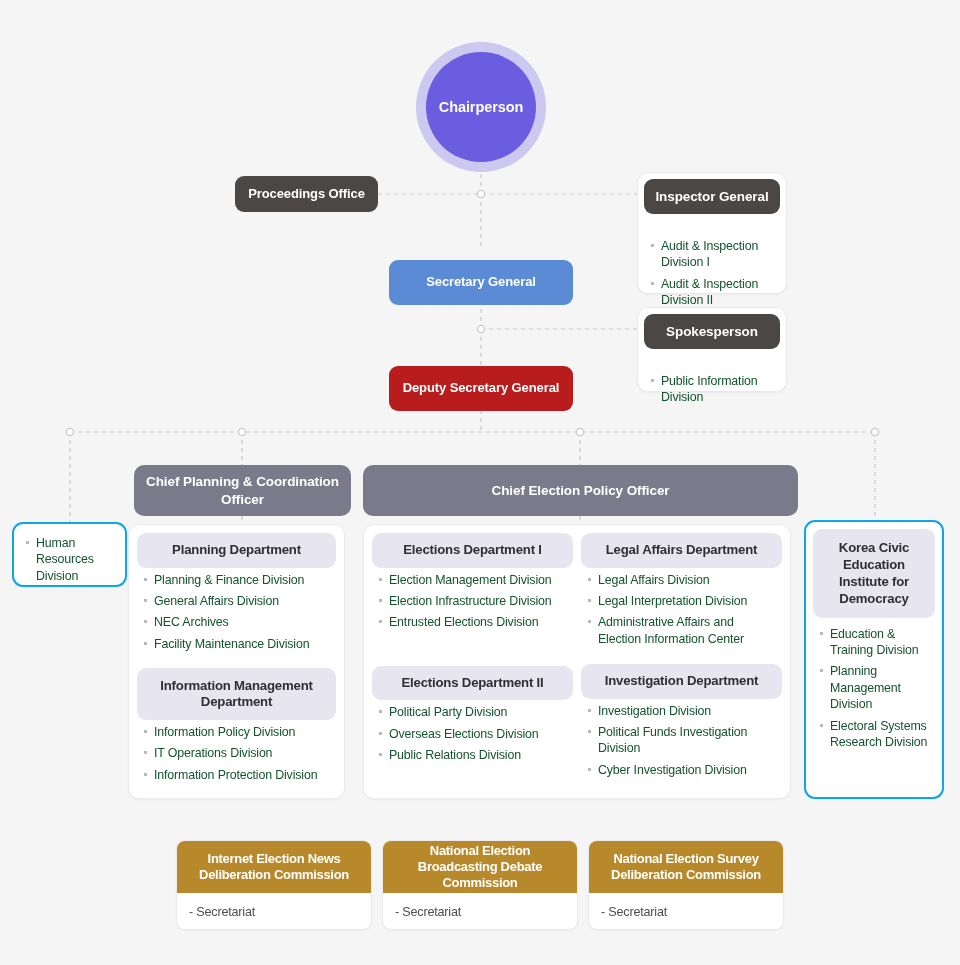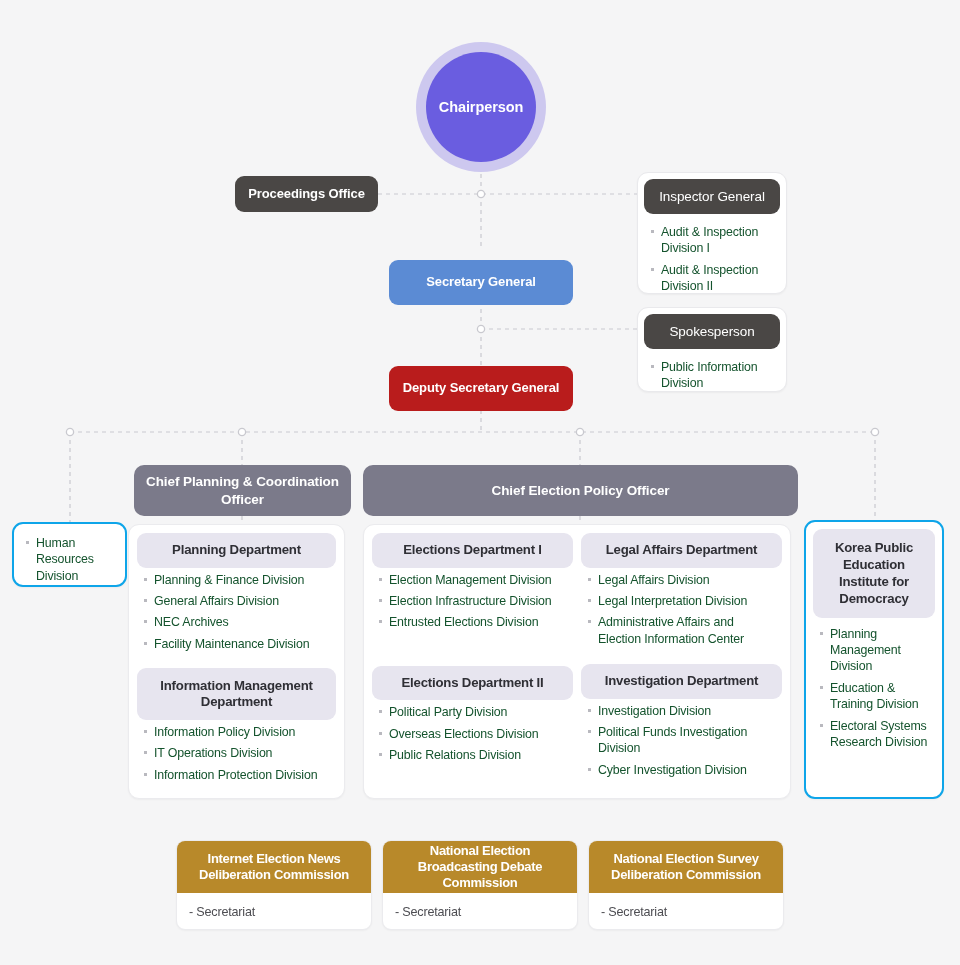--- a/index.html
+++ b/index.html
@@ -68,26 +68,26 @@
     box-sizing: border-box;
     background: #ffffff;
     border: 1px solid #e9e9ec;
     border-radius: 11px;
     box-shadow: 0 1px 2px rgba(0,0,0,0.045);
     padding: 6px;
   }
   .staff-head {
     box-sizing: border-box;
     height: 35px;
-    margin: 0 0 6px 0;
+    margin: 0 0 20px 0;
     border-radius: 9px;
     background: #4a4745;
     color: #fff;
     font-size: 13.5px;
-    font-weight: normal;
+    font-weight: bold;
     display: flex;
     align-items: center;
     justify-content: center;
     letter-spacing: -0.1px;
   }
 
   
   ul.divlist {
     list-style: none;
     margin: 0;
@@ -376,25 +376,25 @@
       <ul class="divlist">
         <li><span>Investigation Division</span></li>
         <li><span>Political Funds Investigation Division</span></li>
         <li><span>Cyber Investigation Division</span></li>
       </ul>
     </div>
   </div>
 
   <div class="plain-card" style="left:804px; top:520px; width:140px; height:279px; padding:7px;">
     <div class="civic-head">
-      <span>Korea Public Education Institute for Democracy</span>
+      <span>Korea Civic Education Institute for Democracy</span>
     </div>
     <ul class="divlist" style="padding-top:8px;">
+      <li><span>Education &amp; Training Division</span></li>
       <li><span>Planning Management Division</span></li>
-      <li><span>Education &amp; Training Division</span></li>
       <li><span>Electoral Systems Research Division</span></li>
     </ul>
   </div>
 
   <div class="comm-card" style="left:176px; top:840px; width:196px; height:90px;">
     <div class="comm-head">
       <span>Internet Election News Deliberation Commission</span>
     </div>
     <div class="comm-body">- Secretariat</div>
   </div>

